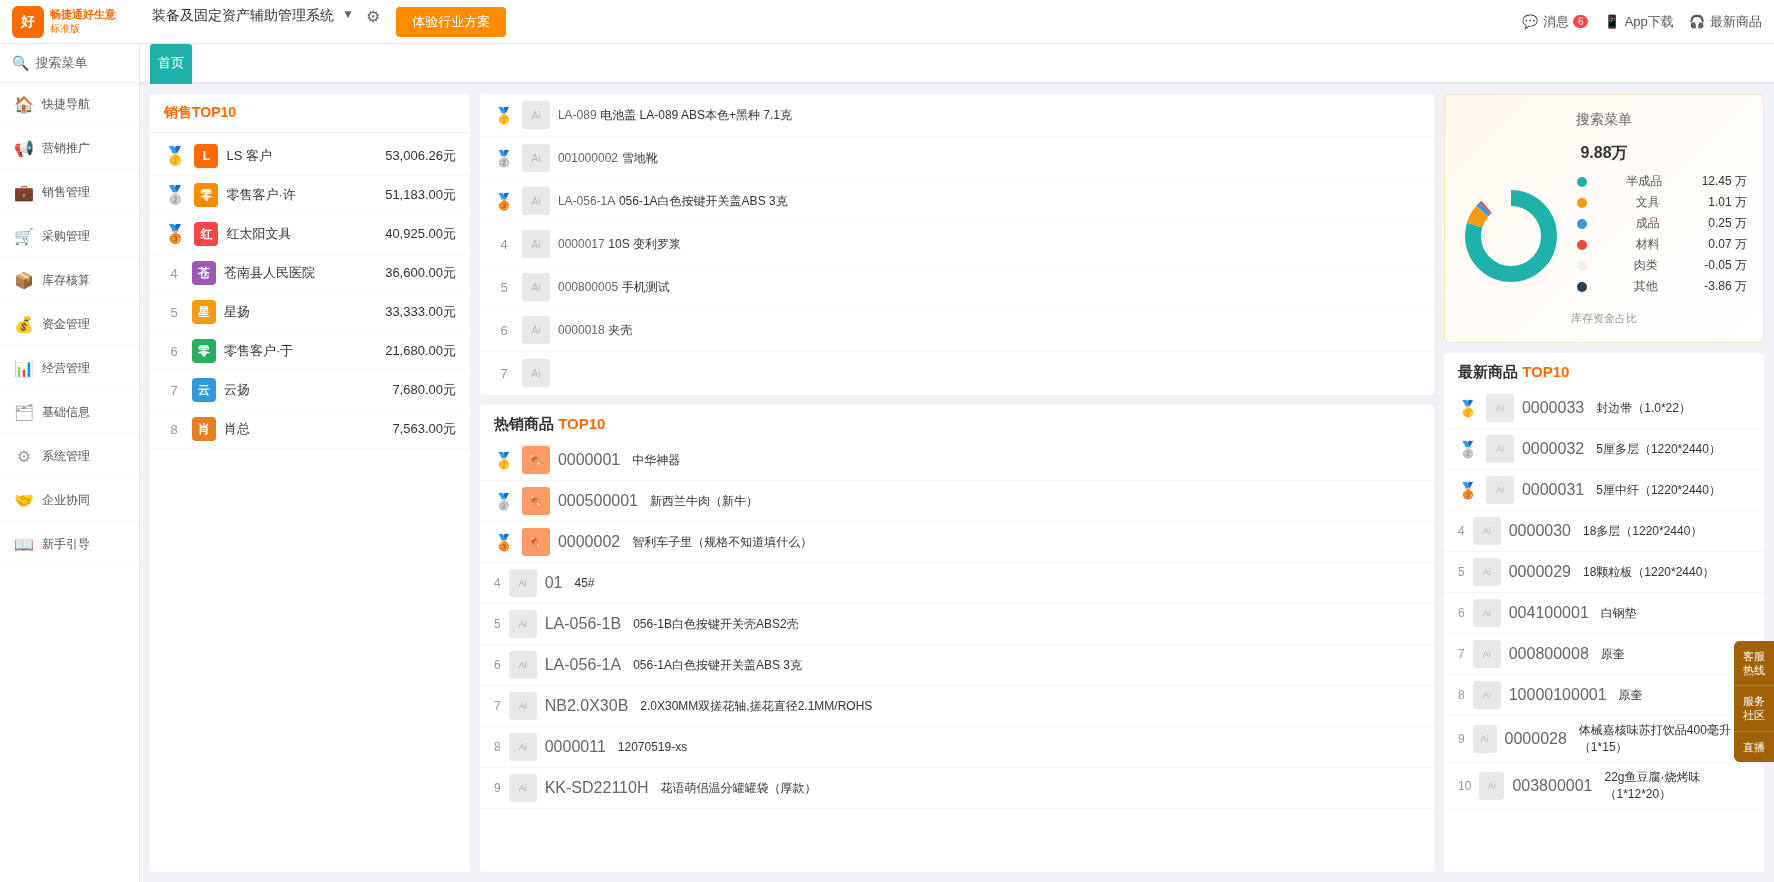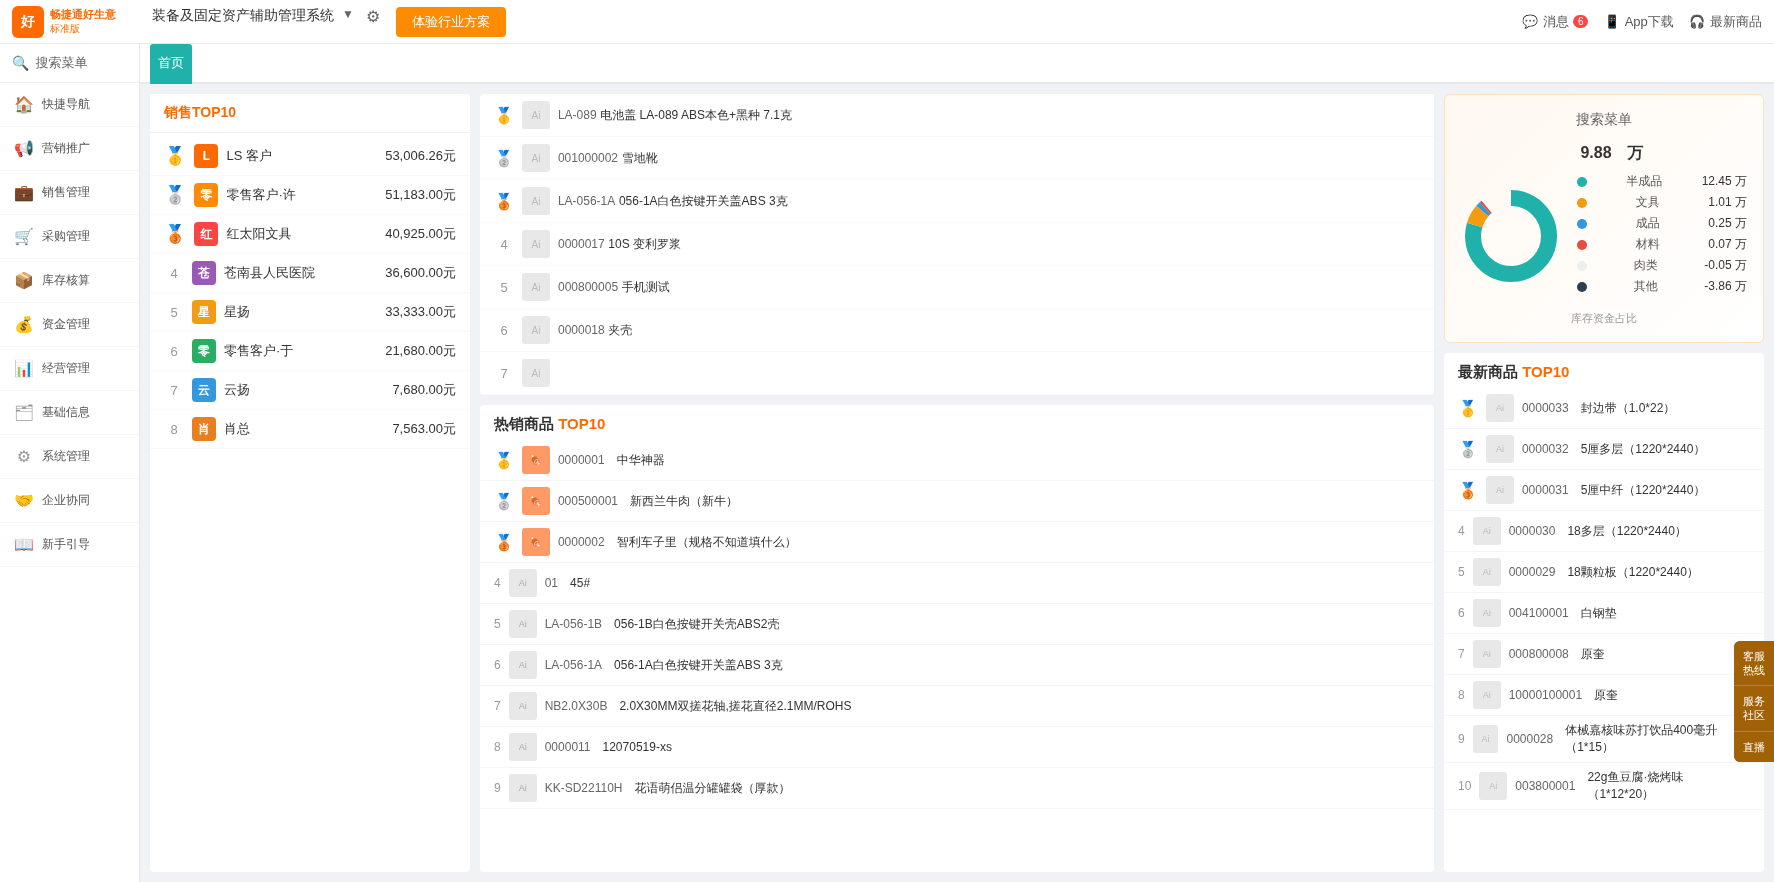--- a/index.html
+++ b/index.html
@@ -178,21 +178,21 @@
     
     .inventory-card {
       background: linear-gradient(135deg, #fff8f0, #fff);
       border: 1px solid #ffe0c0;
       border-radius: 6px;
       padding: 16px;
       text-align: center;
     }
     .inventory-title { font-size: 14px; color: #666; margin-bottom: 4px; }
     .inventory-amount { font-size: 28px; font-weight: bold; color: #333; }
-    .inventory-amount span { font-size: 16px; margin-left: 16px; }
+    .inventory-amount span { font-size: 16px; }
 
     
     .donut-section { display: flex; align-items: center; gap: 16px; padding: 8px 0; }
     .donut-chart { position: relative; width: 100px; height: 100px; flex-shrink: 0; }
     .donut-legend { flex: 1; }
     .legend-item { display: flex; align-items: center; gap: 6px; margin-bottom: 4px; font-size: 12px; }
     .legend-dot { width: 10px; height: 10px; border-radius: 50%; flex-shrink: 0; }
     .legend-name { flex: 1; color: #555; }
     .legend-val { color: #333; font-weight: 500; }
     .section-title { font-size: 15px; font-weight: bold; padding: 10px 14px 6px; color: #333; }
@@ -204,21 +204,21 @@
       padding: 6px 14px;
       gap: 8px;
       border-bottom: 1px solid #f5f5f5;
     }
     .prod-img {
       width: 28px; height: 28px;
       background: #e8e8e8; border-radius: 3px;
       display: flex; align-items: center; justify-content: center;
       font-size: 9px; color: #aaa;
     }
-    .prod-code { font-size: 12px; color: #666; margin-right: 4px; }
+    .prod-code { font-size: 16px; color: #666; margin-right: 4px; }
     .prod-name { font-size: 12px; color: #333; }
     .rank-plain { color: #999; font-size: 12px; }
 
     
     ::-webkit-scrollbar { width: 4px; height: 4px; }
     ::-webkit-scrollbar-thumb { background: #ddd; border-radius: 2px; }
 
     
     .float-btn {
       position: fixed;

